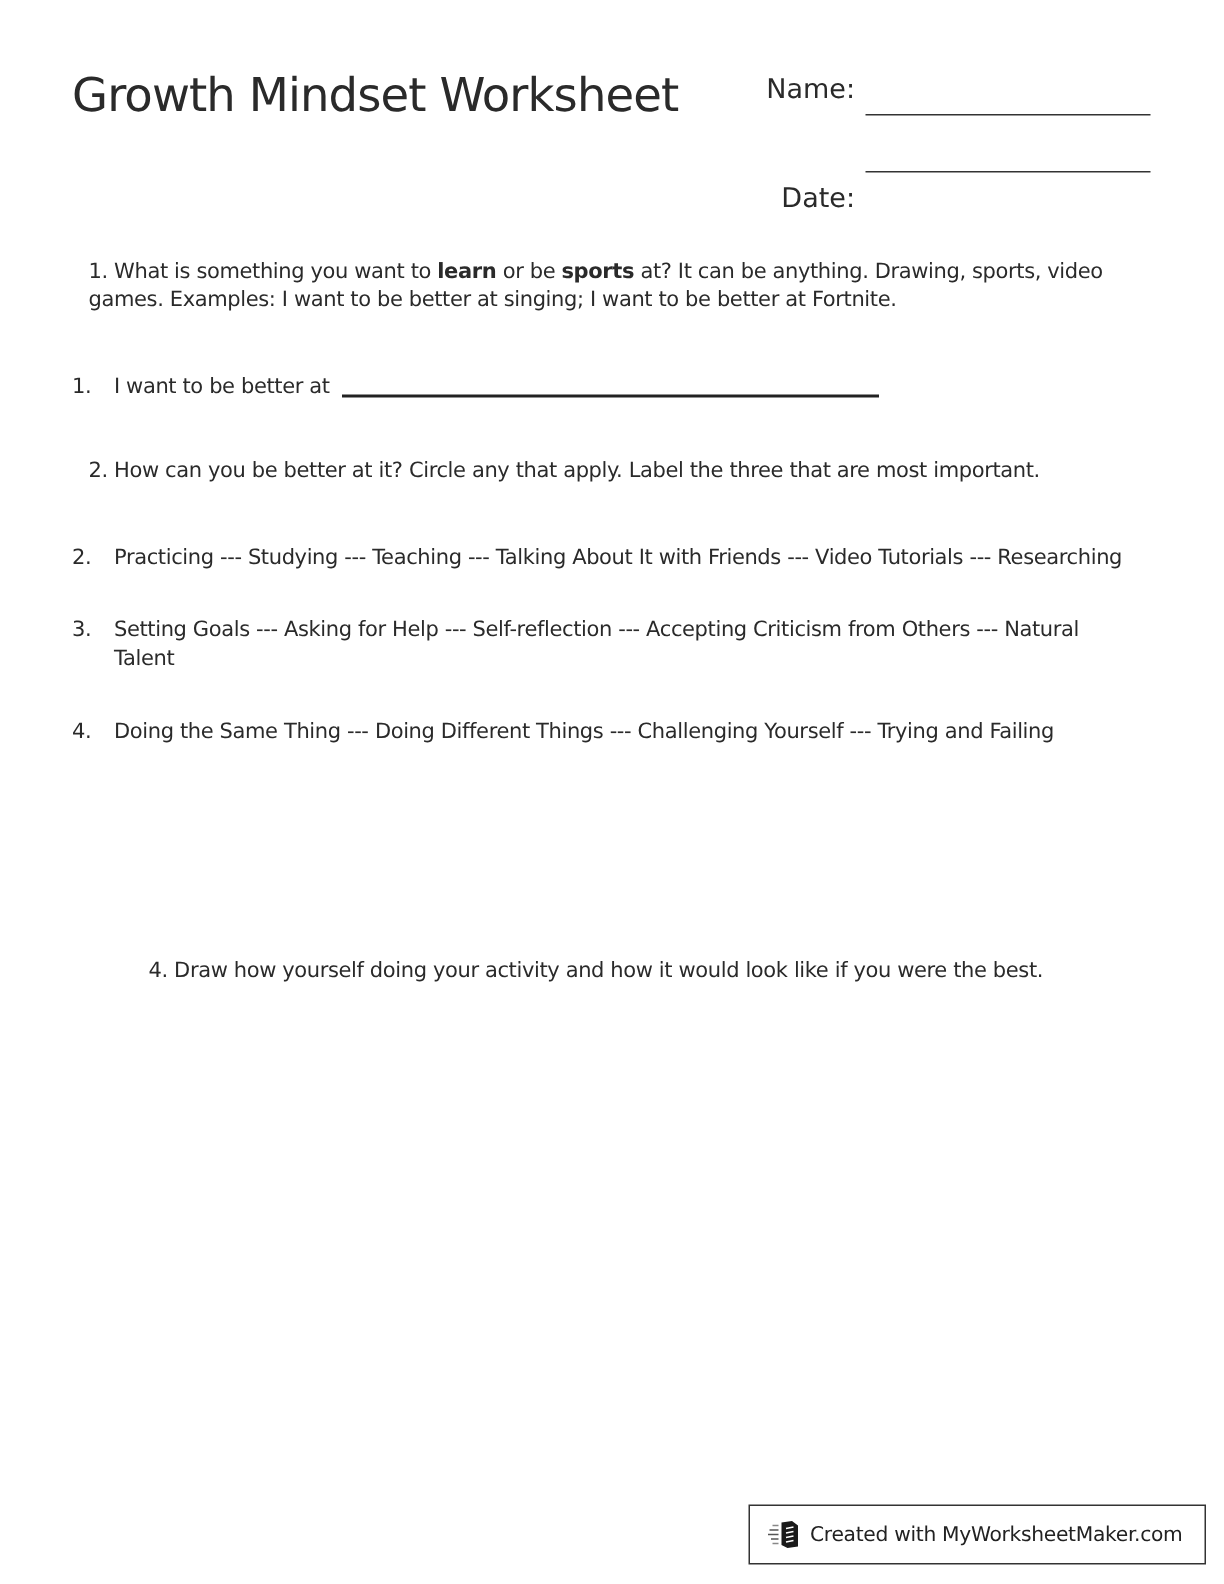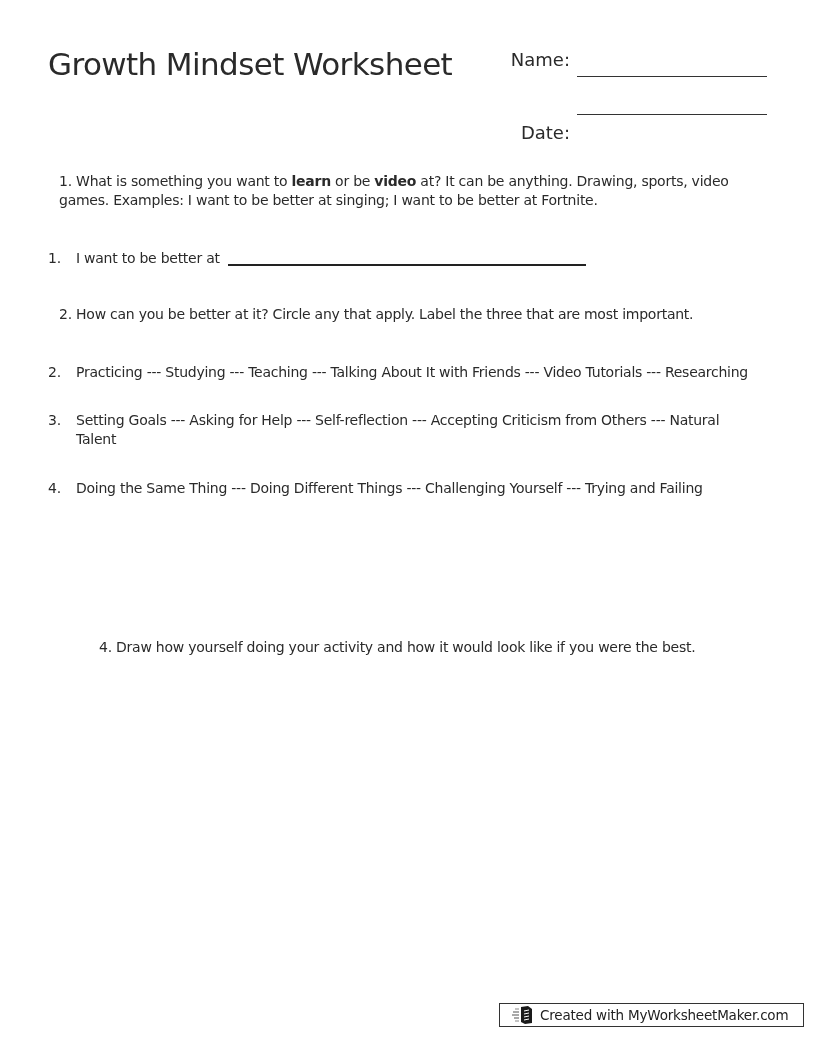--- a/index.html
+++ b/index.html
@@ -18,41 +18,41 @@
       text-align: right; width: 80px;
     }
     .field-line { position: absolute; height: 0; border-bottom: 1px solid #333; width: 190px; left: 577px; }
     .para { position: absolute; left: 59px; width: 720px; font-size: 14px; line-height: 19px; color: #2a2a2a; letter-spacing: -0.25px; }
     .para b { font-weight: bold; }
     .li { position: absolute; left: 48px; width: 725px; font-size: 14px; line-height: 19px; color: #2a2a2a; letter-spacing: -0.25px; display: flex; }
     .li .num { width: 28px; flex: none; }
     .li .txt { flex: 1; }
     .answer-line { display: inline-block; width: 358px; border-bottom: 2px solid #222; margin-left: 8px; vertical-align: -3px; }
     .footer {
-      position: absolute; left: 499px; top: 1003px; width: 305px; height: 24px;
+      position: absolute; left: 499px; top: 1003px; width: 305px; height: 40px;
       border: 1px solid #333; box-sizing: border-box;
       display: flex; align-items: center; font-size: 13.5px; color: #222;
       letter-spacing: -0.2px;
     }
     .footer .logo { margin-left: 12px; margin-right: 6px; width: 22px; height: 20px; }
   </style>
 </head>
 <body>
 
 <div class="title">Growth Mindset Worksheet</div>
 
 <div class="field-label" style="left:490px; top:49px;">Name:</div>
 <div class="field-line" style="top:76px;"></div>
 
 <div class="field-label" style="left:490px; top:90px;margin-top:32px;">Date:</div>
 <div class="field-line" style="top:114px;"></div>
 
 <div class="para" style="top:172px;">
   <span>1.</span>
-  <span>What is something you want to </span><b>learn</b><span> or be </span><b>video</b><span> at? It can be anything. Drawing, sports, video games. Examples: I want to be better at singing; I want to be better at Fortnite.</span>
+  <span>What is something you want to </span><b>learn</b><span> or be </span><b>sports</b><span> at? It can be anything. Drawing, sports, video games. Examples: I want to be better at singing; I want to be better at Fortnite.</span>
 </div>
 
 <div class="li" style="top:249px;">
   <span class="num">1.</span>
   <span class="txt"><span>I want to be better at</span><span class="answer-line"></span></span>
 </div>
 
 <div class="para" style="top:305px;">
   <span>2.</span>
   <span>How can you be better at it? Circle any that apply. Label the three that are most important.</span>

